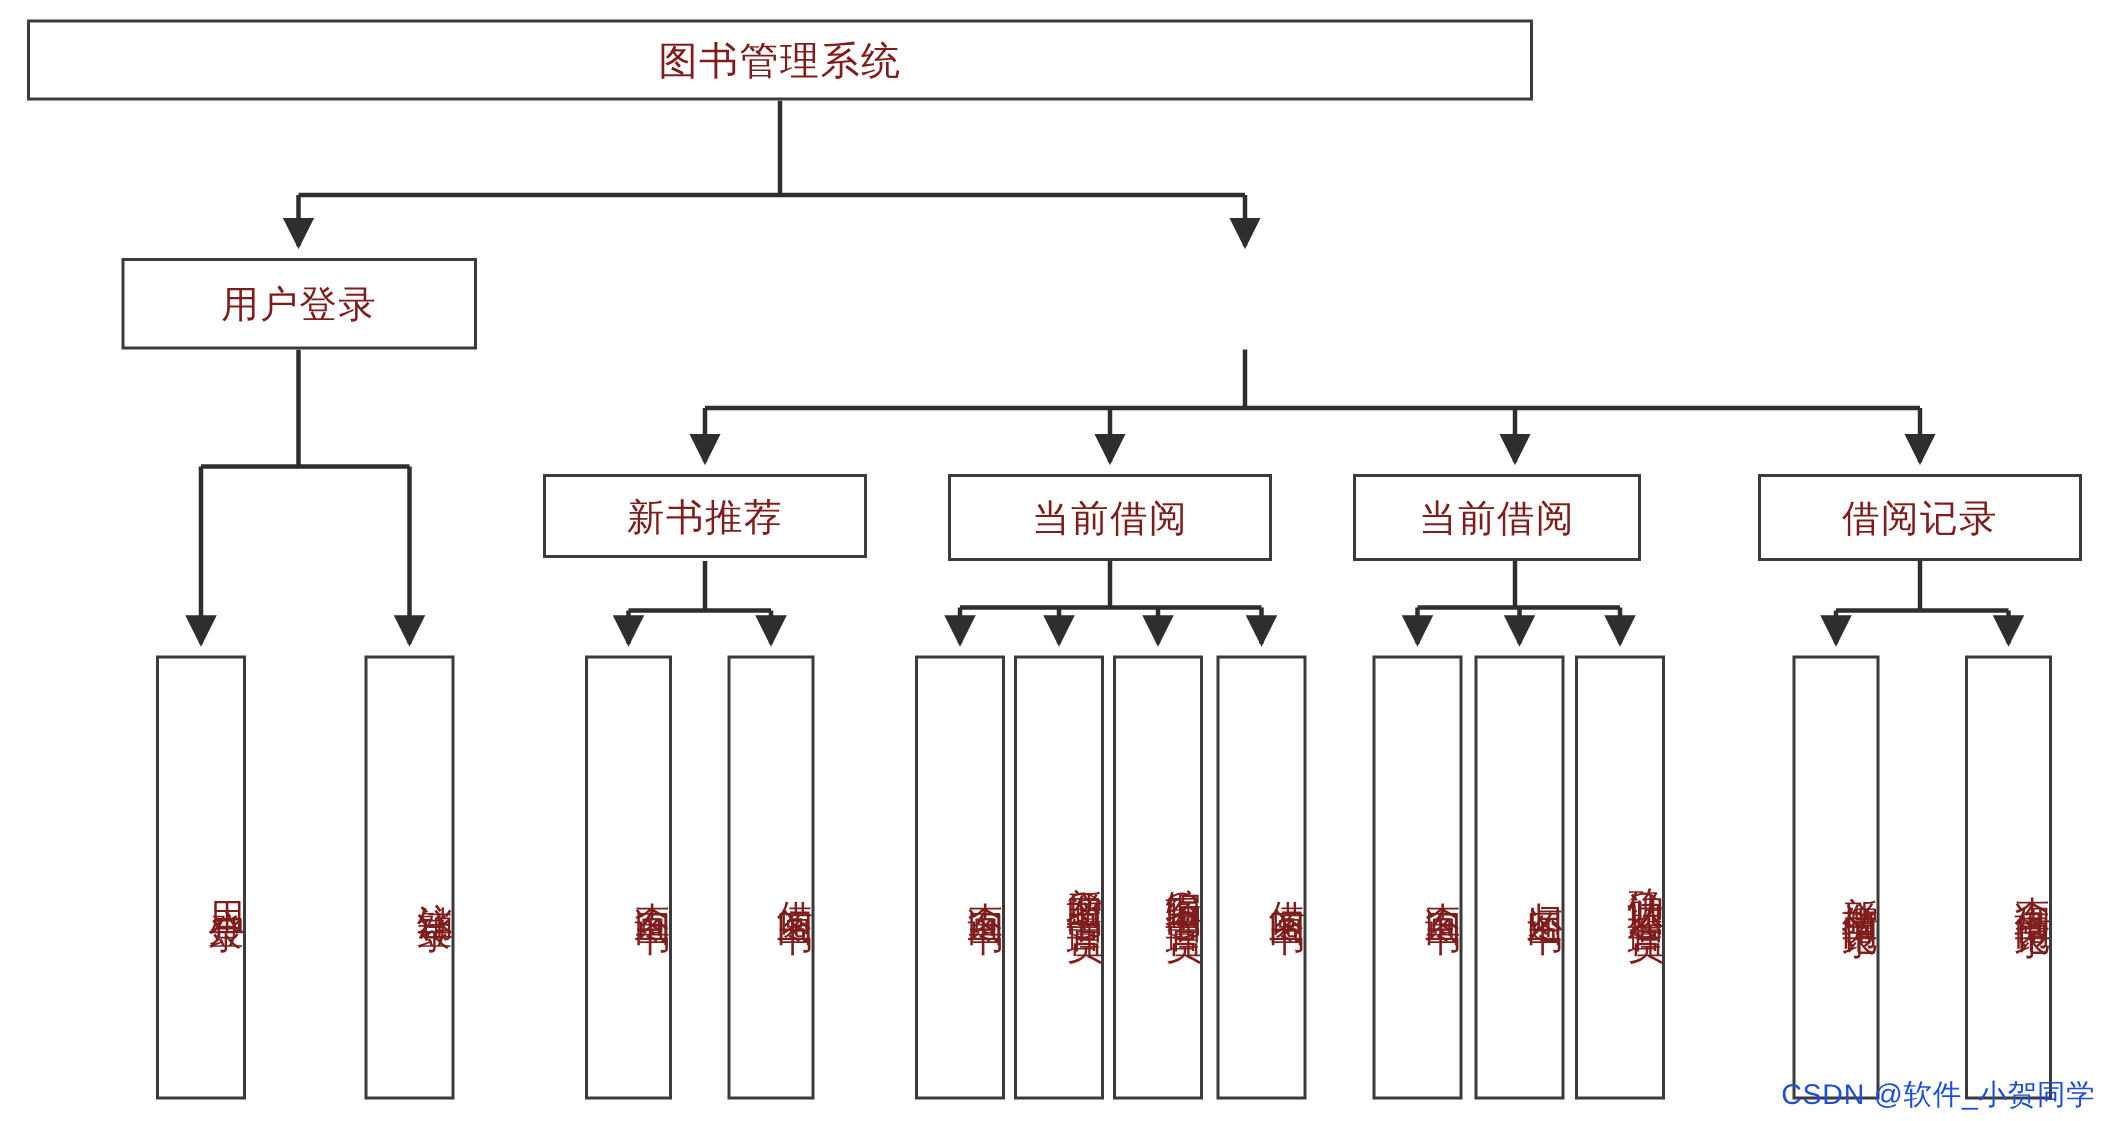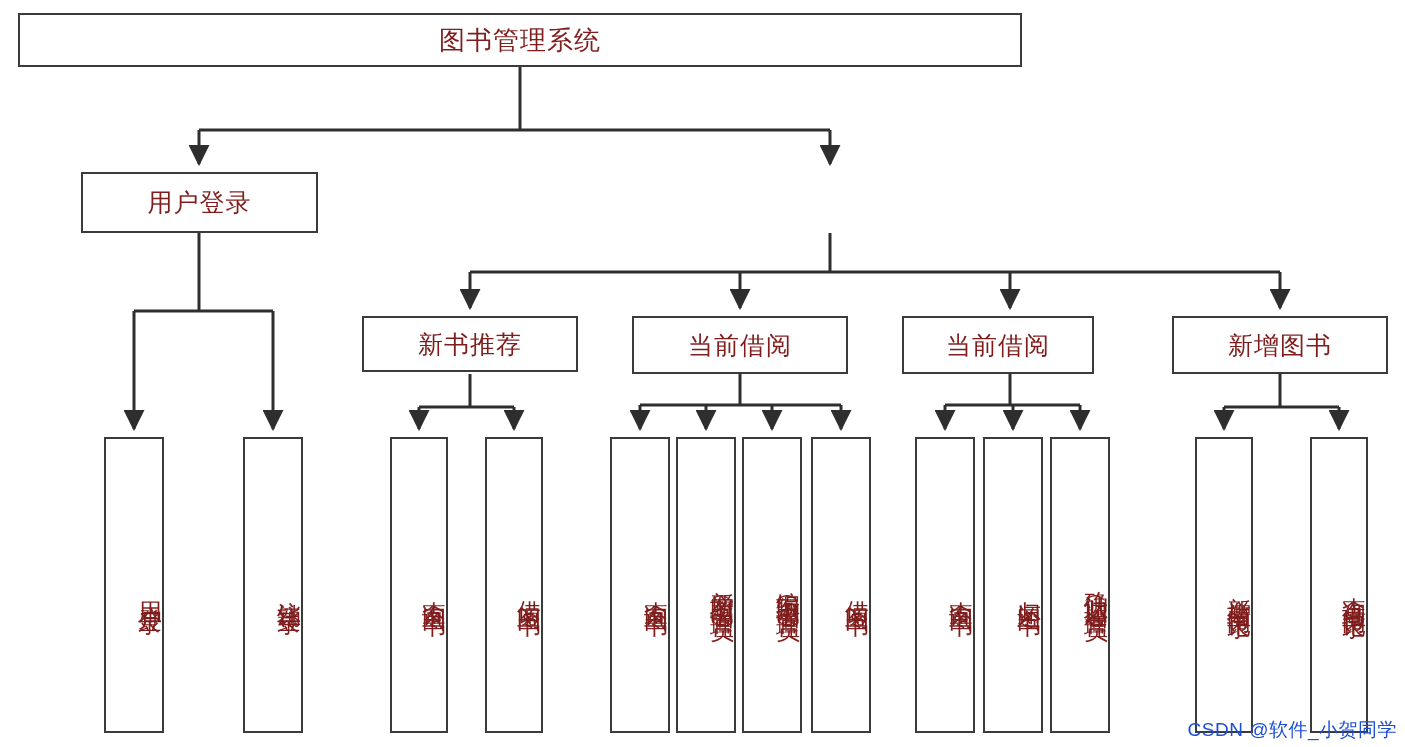--- a/index.html
+++ b/index.html
@@ -121,21 +121,21 @@
     </g>
   </svg>
 
   <div class="node horiz root" id="node-root" style="left: 18px; top: 13px; width: 1004px; height: 54px;">图书管理系统</div>
 
   <div class="node horiz" id="node-l2-0" style="left: 81px; top: 172px; width: 237px; height: 61px;">用户登录</div>
 
   <div class="node horiz" id="node-l3-0" style="left: 362px; top: 316px; width: 216px; height: 56px;">新书推荐</div>
   <div class="node horiz" id="node-l3-1" style="left: 632px; top: 316px; width: 216px; height: 58px;">当前借阅</div>
   <div class="node horiz" id="node-l3-2" style="left: 902px; top: 316px; width: 192px; height: 58px;">当前借阅</div>
-  <div class="node horiz" id="node-l3-3" style="left: 1172px; top: 316px; width: 216px; height: 58px;">新增图书</div>
+  <div class="node horiz" id="node-l3-3" style="left: 1172px; top: 316px; width: 216px; height: 58px;">借阅记录</div>
 
   <div class="node vert" id="node-leaf-0" style="left: 104px; top: 437px; width: 60px; height: 296px;">用户登录</div>
   <div class="node vert" id="node-leaf-1" style="left: 243px; top: 437px; width: 60px; height: 296px;">注销登录</div>
   <div class="node vert" id="node-leaf-2" style="left: 390px; top: 437px; width: 58px; height: 296px;">查询图书</div>
   <div class="node vert" id="node-leaf-3" style="left: 485px; top: 437px; width: 58px; height: 296px;">借阅图书</div>
   <div class="node vert" id="node-leaf-4" style="left: 610px; top: 437px; width: 60px; height: 296px;">查询图书</div>
   <div class="node vert" id="node-leaf-5" style="left: 676px; top: 437px; width: 60px; height: 296px;">新增图书（管理员）</div>
   <div class="node vert" id="node-leaf-6" style="left: 742px; top: 437px; width: 60px; height: 296px;">编辑图书（管理员）</div>
   <div class="node vert" id="node-leaf-7" style="left: 811px; top: 437px; width: 60px; height: 296px;">借阅图书</div>
   <div class="node vert" id="node-leaf-8" style="left: 915px; top: 437px; width: 60px; height: 296px;">查询图书</div>

